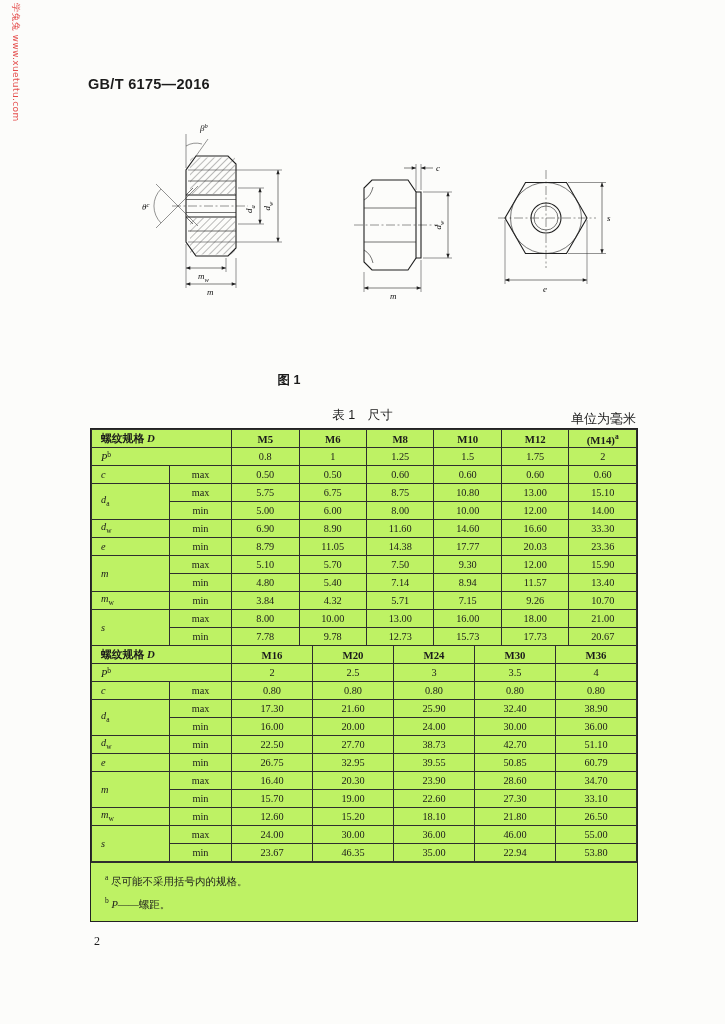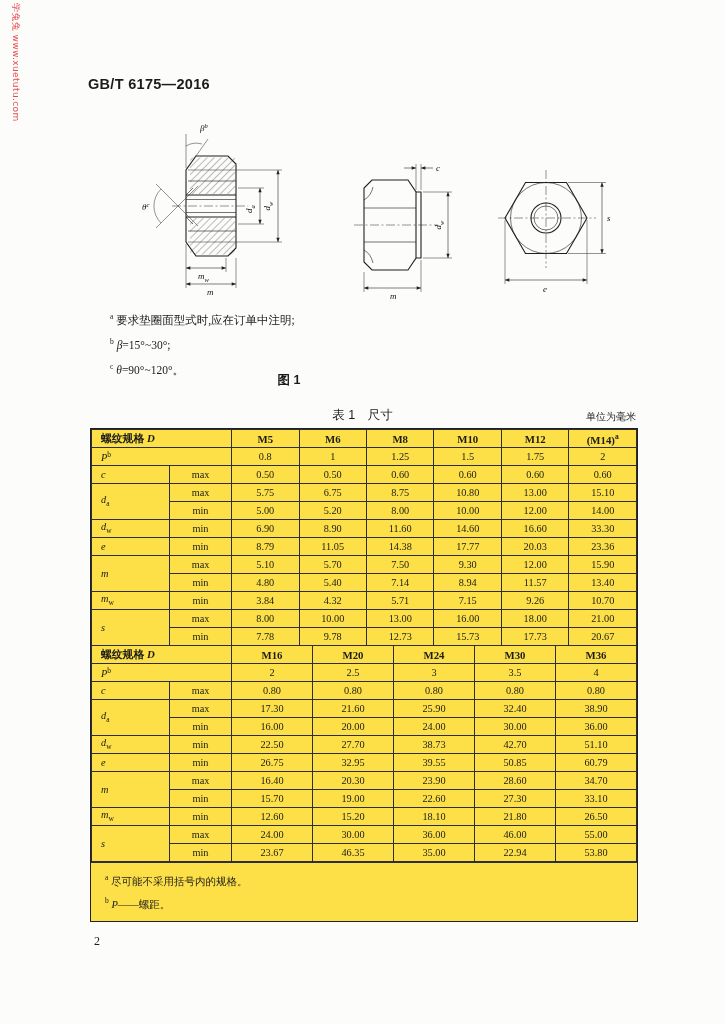--- a/index.html
+++ b/index.html
@@ -14,22 +14,22 @@
   svg .tn{fill:none;stroke:#2a2a2a;stroke-width:.65}
   svg .cl{fill:none;stroke:#3a3a3a;stroke-width:.55;stroke-dasharray:9 2.5 2 2.5}
   svg .dim{fill:none;stroke:#2a2a2a;stroke-width:.6}
   svg .ext{fill:none;stroke:#2a2a2a;stroke-width:.5}
   svg text{font-family:"Liberation Serif","DejaVu Serif",serif;font-style:italic;font-size:9px;fill:#111;stroke:none}
   .notes{position:absolute;left:110px;top:306px;font-size:11.5px;line-height:21px}
   .note-line sup,.fn-line sup,.dim-table sup{font-size:7.5px}
   sub{font-size:7.5px}
   .fig-caption{position:absolute;left:0;top:372px;width:578px;text-align:center;font-weight:700;font-size:12.5px;font-family:"Liberation Sans","DejaVu Sans",sans-serif}
   .tbl-title{position:absolute;left:0;top:407px;width:725px;text-align:center;font-weight:400;font-size:12.5px;font-family:"Liberation Sans","DejaVu Sans",sans-serif}
-  .unit-note{position:absolute;left:90px;top:410px;width:546px;text-align:right;font-size:10px}
-  .table-wrap{position:absolute;left:90px;top:428px;width:546px;border:1.8px solid #222;background:#fde047}
+  .unit-note{position:absolute;left:90px;top:410px;width:546px;text-align:right;font-size:13px}
+  .table-wrap{position:absolute;left:90px;top:428px;width:546px;border:1.8px solid #222;background:#bef264}
   table.dim-table{width:100%;border-collapse:collapse;table-layout:fixed}
   table.dim-table + table.dim-table{margin-top:-1px}
   .dim-table td{border:1px solid #2e2e2e;height:17px;text-align:center;font-size:10.3px;padding:0 2px;vertical-align:middle}
   .dim-table col.cg-sym{width:78px}
   .dim-table col.cg-lim{width:62px}
   .dim-table td.lft{text-align:left;padding-left:9px}
   .dim-table td.hd{font-weight:700;font-size:10.8px}
   .it{font-style:italic}
   .footnotes{border-top:1px solid #2e2e2e;padding:5px 8px 8px 14px;font-size:10.5px;line-height:19px}
   .page-number{position:absolute;left:94px;top:934px;font-size:12px}
@@ -121,25 +121,20 @@
     <line class="ext" x1="72" y1="20.5" x2="110" y2="20.5"></line>
     <line class="ext" x1="72" y1="91.5" x2="110" y2="91.5"></line>
     <line class="dim" x1="106" y1="20.5" x2="106" y2="91.5" marker-start="url(#arr)" marker-end="url(#arr)"></line>
     <text x="111" y="59"><tspan>s</tspan></text>
     <line class="ext" x1="9" y1="58" x2="9" y2="122"></line>
     <line class="ext" x1="91" y1="58" x2="91" y2="122"></line>
     <line class="dim" x1="9" y1="118" x2="91" y2="118" marker-start="url(#arr)" marker-end="url(#arr)"></line>
     <text x="47" y="130"><tspan>e</tspan></text>
   </svg>
 
-  <div class="notes">
-      <div class="note-line"><sup>a</sup>&nbsp;要求垫圈面型式时,应在订单中注明;</div>
-      <div class="note-line"><sup>b</sup>&nbsp;<span class="it">β</span>=15°~30°;</div>
-      <div class="note-line"><sup>c</sup>&nbsp;<span class="it">θ</span>=90°~120°。</div>
-    </div>
 
   <div class="fig-caption">图 1</div>
   <div class="tbl-title">表 1　尺寸</div>
   <div class="unit-note">单位为毫米</div>
 
   <div class="table-wrap">
     <table class="dim-table" id="block0">
         <colgroup>
           <col class="cg-sym">
           <col class="cg-lim">
@@ -185,21 +180,21 @@
             <td>5.75</td>
             <td>6.75</td>
             <td>8.75</td>
             <td>10.80</td>
             <td>13.00</td>
             <td>15.10</td>
           </tr>
           <tr>
             <td>min</td>
             <td>5.00</td>
-            <td>5.20</td>
+            <td>6.00</td>
             <td>8.00</td>
             <td>10.00</td>
             <td>12.00</td>
             <td>14.00</td>
           </tr>
           <tr>
             <td class="lft" rowspan="1"><span class="it">d</span><sub>w</sub></td>
             <td>min</td>
             <td>6.90</td>
             <td>8.90</td>

